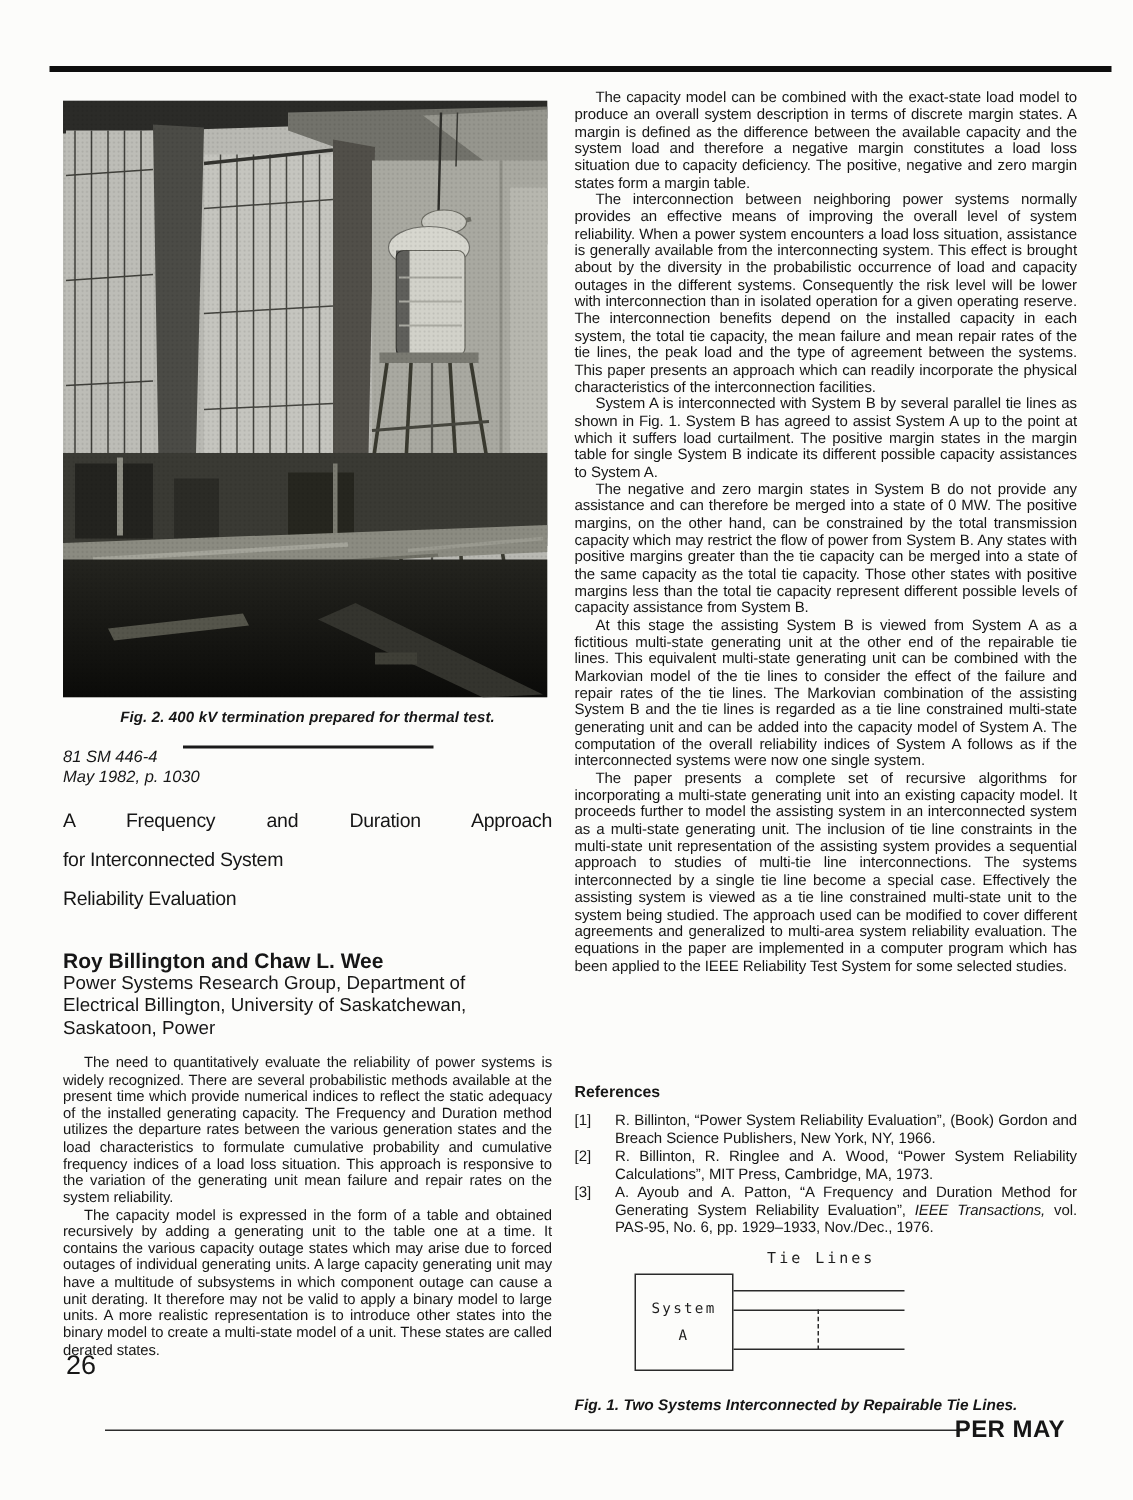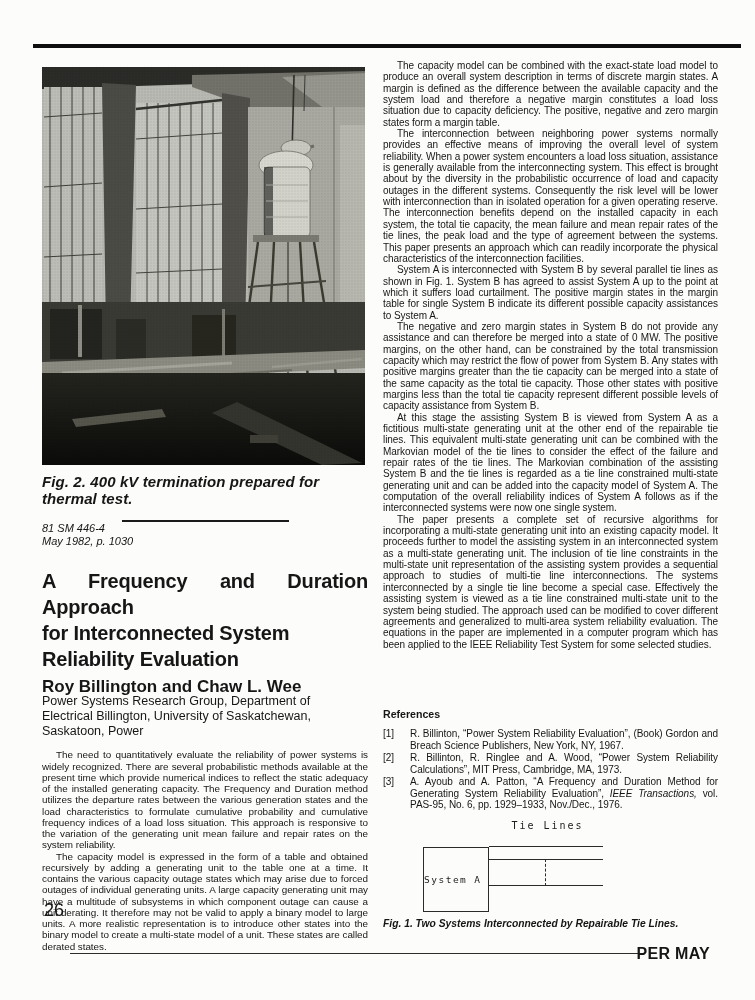--- a/index.html
+++ b/index.html
@@ -5,46 +5,46 @@
   html,body{margin:0;padding:0;}
   body{background:#ffffff; font-family:"Liberation Sans", sans-serif; color:#161616;}
   .page{position:relative; width:755px; height:1000px; background:#fcfcfa; overflow:hidden;}
 
   .top-rule{position:absolute; left:33px; top:44px; width:708px; height:3.5px; background:#0e0e0e;}
 
   
   .col-left{position:absolute; left:42px; top:67px; width:326px;}
   .photo{width:323px; height:398px; position:relative;}
   .photo svg{display:block;}
-  .fig2-caption{margin-top:8px; font-style:italic; font-weight:600; font-size:15px; letter-spacing:0.1px;}
+  .fig2-caption{margin-top:8px; text-align:center; font-style:italic; font-weight:600; font-size:10px; letter-spacing:0.1px;}
   .article-divider{margin:13px auto 0 auto; width:167px; height:1.5px; background:#1a1a1a;}
   .paper-id{font-style:italic; font-size:11px; line-height:13.5px;}
-  .title{margin-top:19px; font-weight:bold; font-size:20px; line-height:26px; letter-spacing:-0.2px;}
+  .title{margin-top:8px; font-weight:normal; font-size:13px; line-height:26px; letter-spacing:-0.2px;}
   .title .t1{text-align:justify; text-align-last:justify;}
-  .authors{margin-top:7px; font-weight:bold; font-size:17px; line-height:15px;}
+  .authors{margin-top:21px; font-weight:bold; font-size:14px; line-height:15px;}
   .affil{font-size:12.5px; line-height:15.3px;}
   .body-par{font-size:9.9px; line-height:11.25px; text-align:justify; text-indent:14px; letter-spacing:-0.05px;}
   .col-left .body-par.first{margin-top:10px;}
 
   
   .col-right{position:absolute; left:383px; top:60px; width:335px;}
   .col-right .pars{min-height:648px;}
   .col-right .body-par{font-size:10px; line-height:11.35px;}
-  .refs-heading{font-weight:bold; font-size:10.6px; }
+  .refs-heading{font-weight:bold; font-size:10.6px; margin-top:14px;}
   .ref-list{margin-top:8px;}
   .ref-item{display:flex; font-size:10px; line-height:11.5px; margin-top:1px;}
   .ref-num{width:27px; flex:none;}
   .ref-text{flex:1; text-align:justify; letter-spacing:-0.05px;}
   .ref-italic{font-style:italic;}
 
   
   .fig1{position:relative; margin-top:9px; height:92px; font-family:"DejaVu Sans Mono", monospace;}
   .tie-label{position:absolute; left:40px; width:249px; top:0; text-align:center; font-size:10px; letter-spacing:2px; color:#1d1d1d;}
-  .sys-box{position:absolute; top:27px; height:65px; border:1.3px solid #2a2a2a; box-sizing:border-box;
-           display:flex; flex-direction:row; align-items:center; gap:7px;
+  .sys-box{position:absolute; top:15px; height:65px; border:1.3px solid #2a2a2a; box-sizing:border-box;
+           display:flex; flex-direction:column; align-items:center; justify-content:center; gap:7px;
            font-size:9.5px; letter-spacing:1.5px; color:#1d1d1d; background:transparent;}
   .box-a{left:40px; width:66px;}
   .box-b{left:220px; width:69px;}
   .tie-line{position:absolute; left:106px; width:114px; height:1.3px; background:#2a2a2a;}
   .tie-dash{position:absolute; left:162px; top:39px; height:27px; width:0; border-left:1.4px dashed #2a2a2a;}
   .fig1-caption{margin-top:6px; text-align:left; font-style:italic; font-weight:600; font-size:10.3px;}
 
   
   .page-num{position:absolute; left:44px; top:900px; font-size:18px;}
   .footer-rule{position:absolute; left:70px; top:953px; width:575px; height:1.3px; background:#2c2c2c;}
@@ -196,21 +196,21 @@
       <p class="body-par" style="margin:0;">The negative and zero margin states in System B do not provide any assistance and can therefore be merged into a state of 0 MW. The positive margins, on the other hand, can be constrained by the total transmission capacity which may restrict the flow of power from System B. Any states with positive margins greater than the tie capacity can be merged into a state of the same capacity as the total tie capacity. Those other states with positive margins less than the total tie capacity represent different possible levels of capacity assistance from System B.</p>
       <p class="body-par" style="margin:0;">At this stage the assisting System B is viewed from System A as a fictitious multi-state generating unit at the other end of the repairable tie lines. This equivalent multi-state generating unit can be combined with the Markovian model of the tie lines to consider the effect of the failure and repair rates of the tie lines. The Markovian combination of the assisting System B and the tie lines is regarded as a tie line constrained multi-state generating unit and can be added into the capacity model of System A. The computation of the overall reliability indices of System A follows as if the interconnected systems were now one single system.</p>
       <p class="body-par" style="margin:0;">The paper presents a complete set of recursive algorithms for incorporating a multi-state generating unit into an existing capacity model. It proceeds further to model the assisting system in an interconnected system as a multi-state generating unit. The inclusion of tie line constraints in the multi-state unit representation of the assisting system provides a sequential approach to studies of multi-tie line interconnections. The systems interconnected by a single tie line become a special case. Effectively the assisting system is viewed as a tie line constrained multi-state unit to the system being studied. The approach used can be modified to cover different agreements and generalized to multi-area system reliability evaluation. The equations in the paper are implemented in a computer program which has been applied to the IEEE Reliability Test System for some selected studies.</p>
     </div>
 
     <div class="refs-heading">References</div>
 
     <div class="ref-list">
       <div class="ref-item">
         <span class="ref-num">[1]</span>
-        <div class="ref-text"><span>R. Billinton, “Power System Reliability Evaluation”, (Book) Gordon and Breach Science Publishers, New York, NY, 1967.</span><span class="ref-italic"></span><span></span></div>
+        <div class="ref-text"><span>R. Billinton, “Power System Reliability Evaluation”, (Book) Gordon and Breach Science Publishers, New York, NY, 1966.</span><span class="ref-italic"></span><span></span></div>
       </div>
       <div class="ref-item">
         <span class="ref-num">[2]</span>
         <div class="ref-text"><span>R. Billinton, R. Ringlee and A. Wood, “Power System Reliability Calculations”, MIT Press, Cambridge, MA, 1973.</span><span class="ref-italic"></span><span></span></div>
       </div>
       <div class="ref-item">
         <span class="ref-num">[3]</span>
         <div class="ref-text"><span>A. Ayoub and A. Patton, “A Frequency and Duration Method for Generating System Reliability Evaluation”, </span><span class="ref-italic">IEEE Transactions,</span><span> vol. PAS-95, No. 6, pp. 1929–1933, Nov./Dec., 1976.</span></div>
       </div>
     </div>

